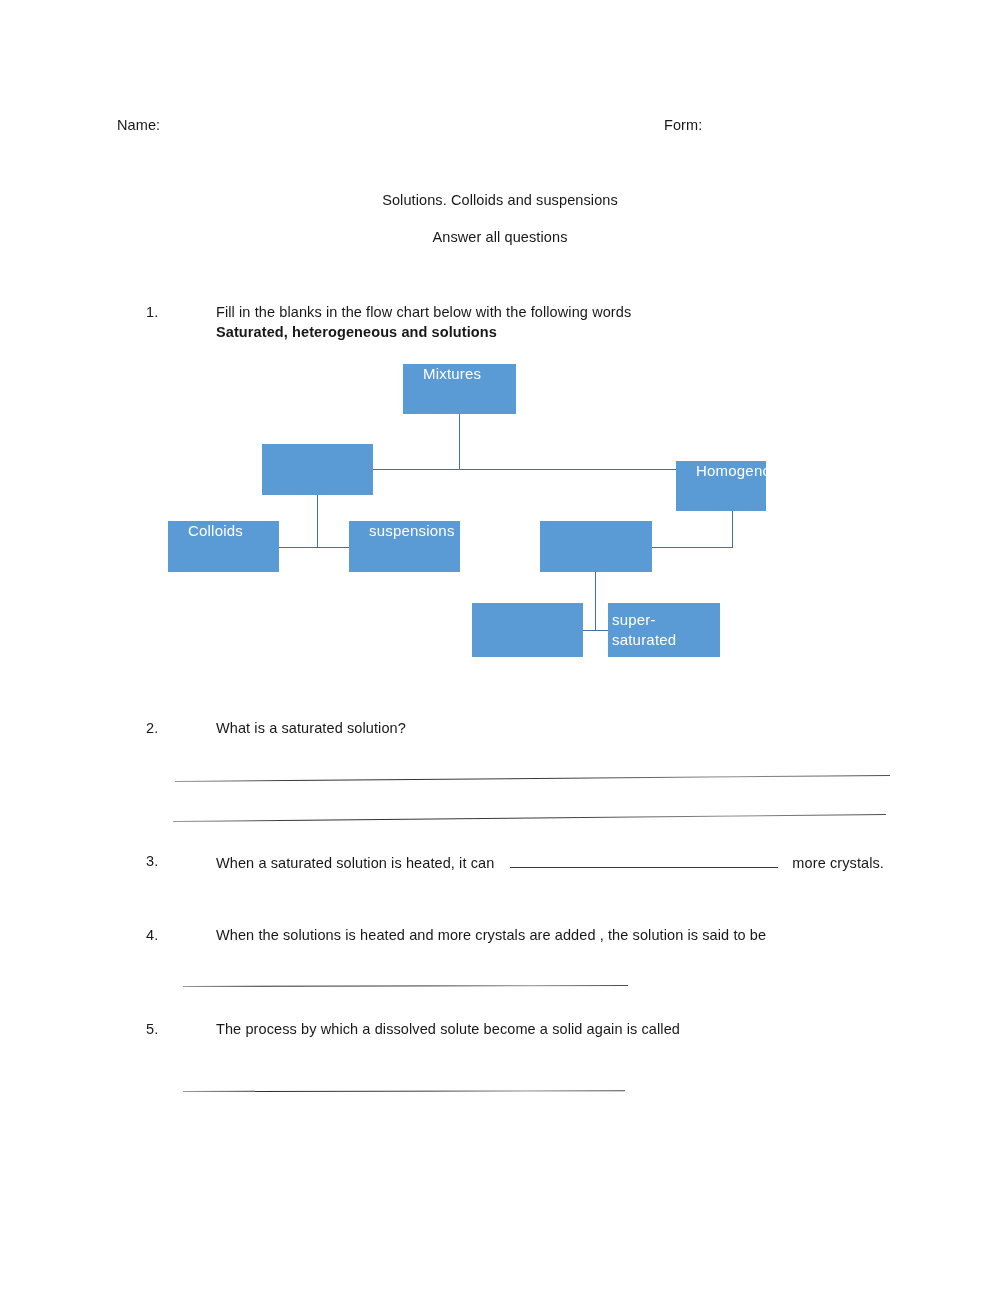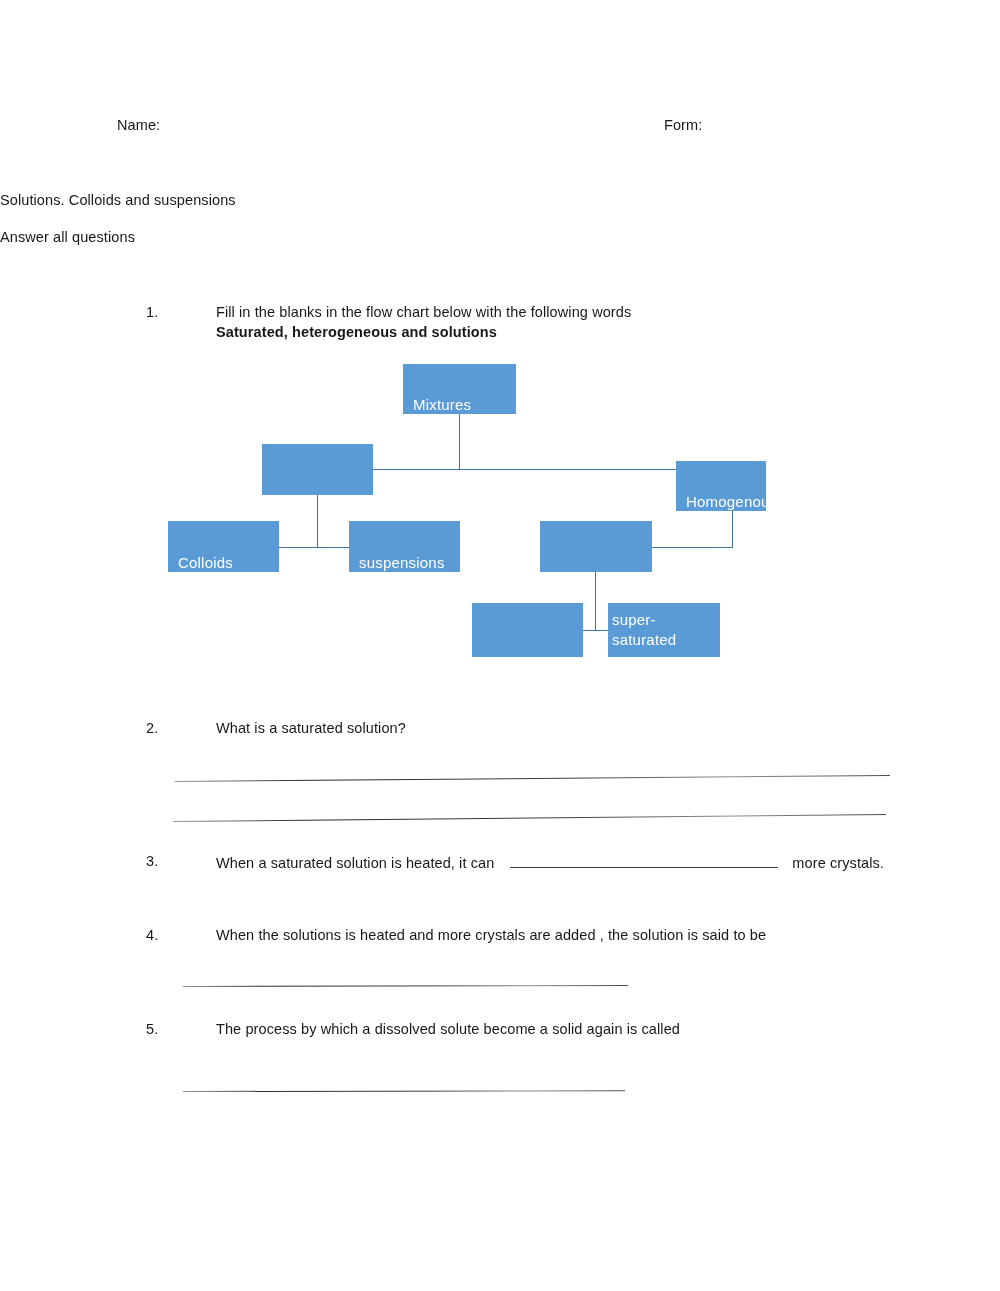--- a/index.html
+++ b/index.html
@@ -31,20 +31,21 @@
     left: 644px; top: 117px;
     font-size: 14.5px;
     letter-spacing: .1px;
     margin-left: 20px;
   }
 
   
   .title-line {
     position: absolute;
     left: 0; right: 0;
+    text-align: center;
     font-size: 14.5px;
     letter-spacing: .1px;
   }
   .title-1 { top: 192px; }
   .title-2 { top: 229px; }
 
   
   .q {
     position: absolute;
     display: flex;
@@ -93,22 +94,22 @@
     width: 1000px; height: 1291px;
     pointer-events: none;
   }
   .node {
     position: absolute;
     background: #5B9BD5;
     color: #ffffff;
     font-size: 15px;
     line-height: 19px;
     display: flex;
-    align-items: flex-end;
-    padding-left: 10px;
+    align-items: flex-start;
+    padding-left: 20px;
     letter-spacing: .2px;
   }
   .node.two-line { line-height: 20px; }
 
   #node-mixtures       { left: 403px; top: 364px; width: 113px; height: 50px; }
   #node-heterogeneous  { left: 262px; top: 444px; width: 111px; height: 51px; }
   #node-homogenous     { left: 676px; top: 445px; width: 90px; height: 50px; margin-top: 16px; }
   #node-colloids       { left: 168px; top: 521px; width: 111px; height: 51px; }
   #node-suspensions    { left: 349px; top: 521px; width: 111px; height: 51px; }
   #node-solutions      { left: 540px; top: 521px; width: 112px; height: 51px; }

